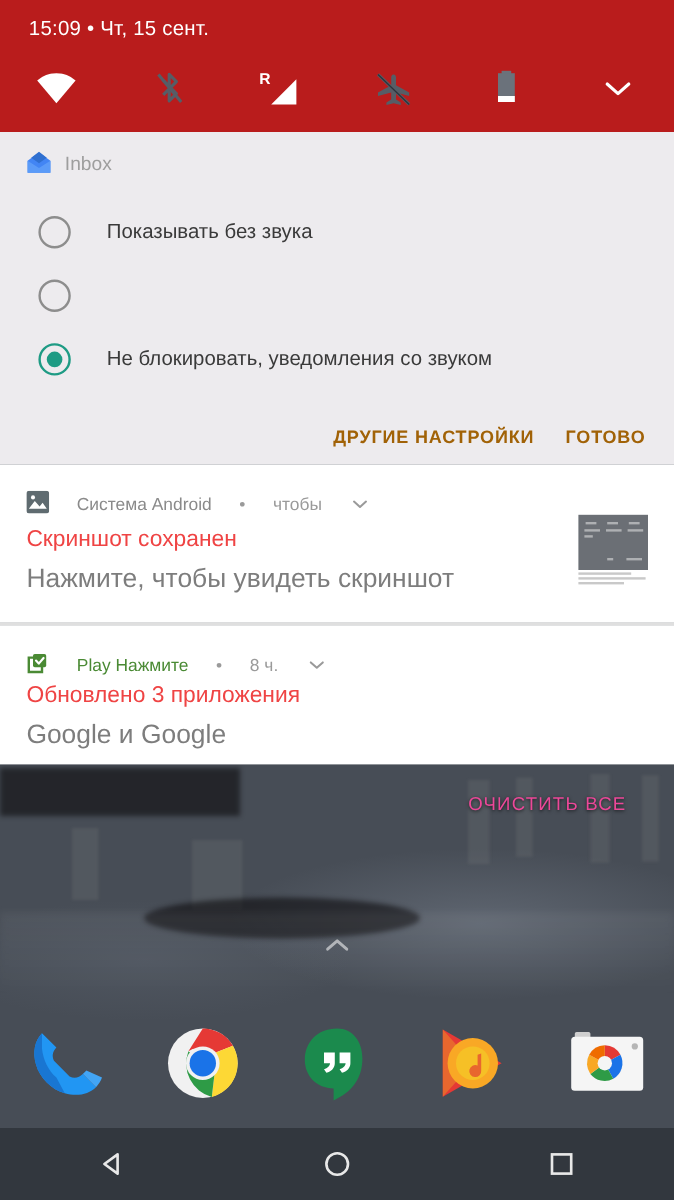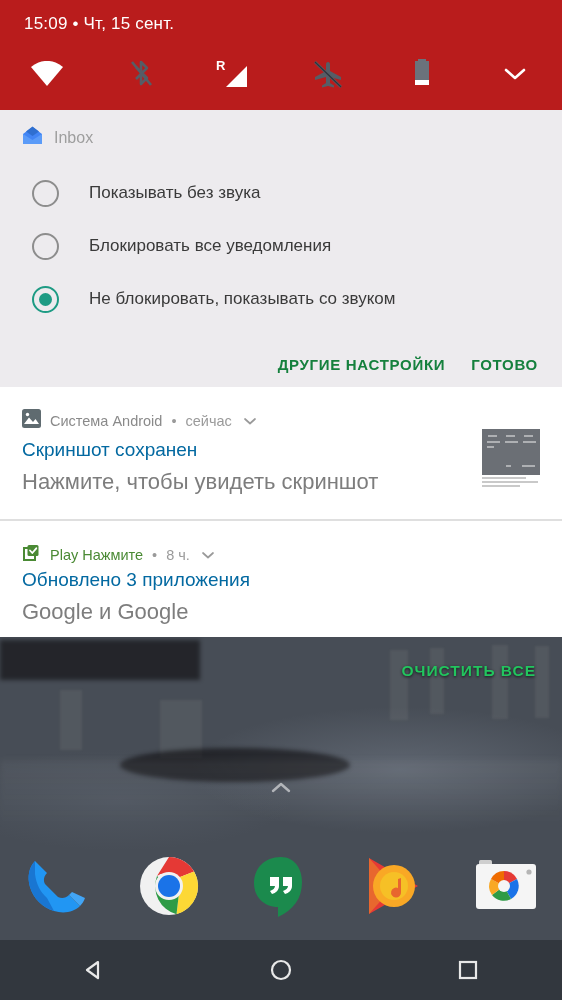--- a/index.html
+++ b/index.html
@@ -82,66 +82,66 @@
     width: 13px; height: 13px; border-radius: 50%; background: #1e9b84;
   }
   .radio-label {
     margin-left: 30px; color: #3a3a3a; font-size: 17px;
   }
   .panel-actions {
     position: absolute; right: 24px; bottom: 14px;
     display: flex; align-items: center; gap: 26px;
   }
   .panel-btn {
-    color: #15803d; font-size: 15px; font-weight: bold;
+    color: #a16207; font-size: 15px; font-weight: bold;
     letter-spacing: 0.7px; background: none; border: none;
     font-family: inherit; cursor: pointer; padding: 0; margin-top: 11px;
   }
 
   
   .notif-card {
     position: absolute; left: 0; width: 562px; background: #ffffff;
   }
   .notif-card.card-a { top: 387px; height: 132px; }
   .notif-card.card-b { top: 521px; height: 116px; }
   .card-divider {
     position: absolute; left: 0; top: 519px; width: 562px; height: 2px;
     background: #dfdfdf;
   }
   .notif-head {
     position: absolute; left: 22px; top: 22px;
-    display: flex; align-items: center; gap: 9px;
+    display: flex; align-items: center; gap: 23px;
   }
   .notif-head .src { font-size: 14.5px; }
   .notif-head .sep { font-size: 14.5px; color: #9a9a9a; }
   .notif-head .time { font-size: 14.5px; color: #9a9a9a; }
   .src-system { color: #8a8a8a; }
   .src-play { color: #4a8a34; }
   .chev-small { margin-left: 2px; }
   .notif-title {
-    position: absolute; left: 22px; font-size: 19px; color: #0369a1;
+    position: absolute; left: 22px; font-size: 19px; color: #ef4444;
   }
   .notif-text {
     position: absolute; left: 22px; font-size: 22px; color: #7d7d7d;
   }
   .thumb {
     position: absolute; right: 22px; top: 42px; width: 58px; height: 62px;
   }
   .thumb-img {
     width: 58px; height: 46px; background: #6b6f75;
     position: relative; overflow: hidden;
   }
   .thumb-line { position: absolute; background: rgba(230,230,230,0.55); height: 2px; }
   .thumb-foot { margin-top: 2px; }
   .thumb-foot div { height: 2px; background: #c9c9c9; margin-bottom: 2px; }
 
   
   .clear-all {
-    position: absolute; right: 26px; top: 662px;
-    color: #22c55e; font-size: 15.5px; font-weight: bold; letter-spacing: 1px;
+    position: absolute; right: 40px; top: 662px;
+    color: #ec4899; font-size: 15.5px; font-weight: normal; letter-spacing: 1px;
     text-shadow: 0 1px 3px rgba(0,0,0,0.75);
     background: none; border: none; font-family: inherit; cursor: pointer;
   }
 
   
   .drawer-handle {
     position: absolute; left: 0; top: 780px; width: 562px;
     display: flex; justify-content: center;
   }
   .dock {
@@ -232,46 +232,45 @@
       <span class="app-name">Inbox</span>
     </div>
 
     <div class="radio-item" style="top:57px;">
       <div class="radio-ring"></div>
       <div class="radio-label">Показывать без звука</div>
     </div>
 
     <div class="radio-item" style="top:110px;">
       <div class="radio-ring"></div>
-      <div class="radio-label">Блокировать все уведомления</div>
     </div>
 
     <div class="radio-item" style="top:163px;">
       <div class="radio-ring sel"></div>
-      <div class="radio-label">Не блокировать, показывать со звуком</div>
+      <div class="radio-label">Не блокировать, уведомления со звуком</div>
     </div>
 
     <div class="panel-actions">
       <button class="panel-btn">ДРУГИЕ НАСТРОЙКИ</button>
       <button class="panel-btn">ГОТОВО</button>
     </div>
   </div>
 
   <div class="notif-card card-a">
     <div class="notif-head">
       <span>
         <svg width="19" height="19" viewBox="0 0 19 19" aria-hidden="true">
           <rect x="0" y="0" width="19" height="19" rx="2.5" fill="#5f6b70"></rect>
           <circle cx="5.5" cy="5.5" r="1.7" fill="#ffffff"></circle>
           <path d="M2 15 L7 8.5 L11 13 L13.5 10 L17 15 Z" fill="#ffffff"></path>
         </svg>
       </span>
       <span class="src src-system">Система Android</span>
       <span class="sep">•</span>
-      <span class="time">сейчас</span>
+      <span class="time">чтобы</span>
       <span class="chev-small">
         <svg width="14" height="10" viewBox="0 0 14 10" aria-hidden="true">
           <path d="M2 3 L7 7.5 L12 3" fill="none" stroke="#9a9a9a" stroke-width="1.7" stroke-linecap="round" stroke-linejoin="round"></path>
         </svg>
       </span>
     </div>
 
     <div class="notif-title" style="top:52px;">Скриншот сохранен</div>
     <div class="notif-text" style="top:82px;">Нажмите, чтобы увидеть скриншот</div>
 

